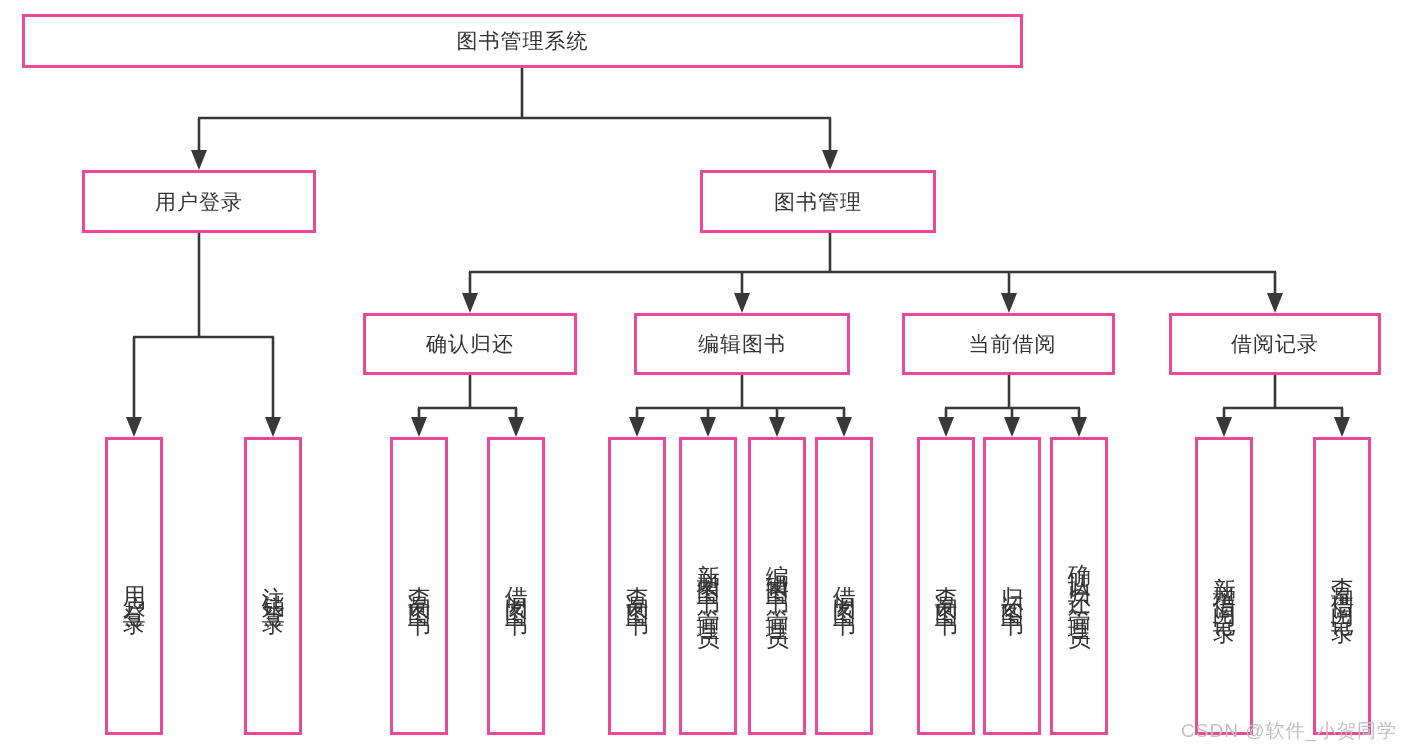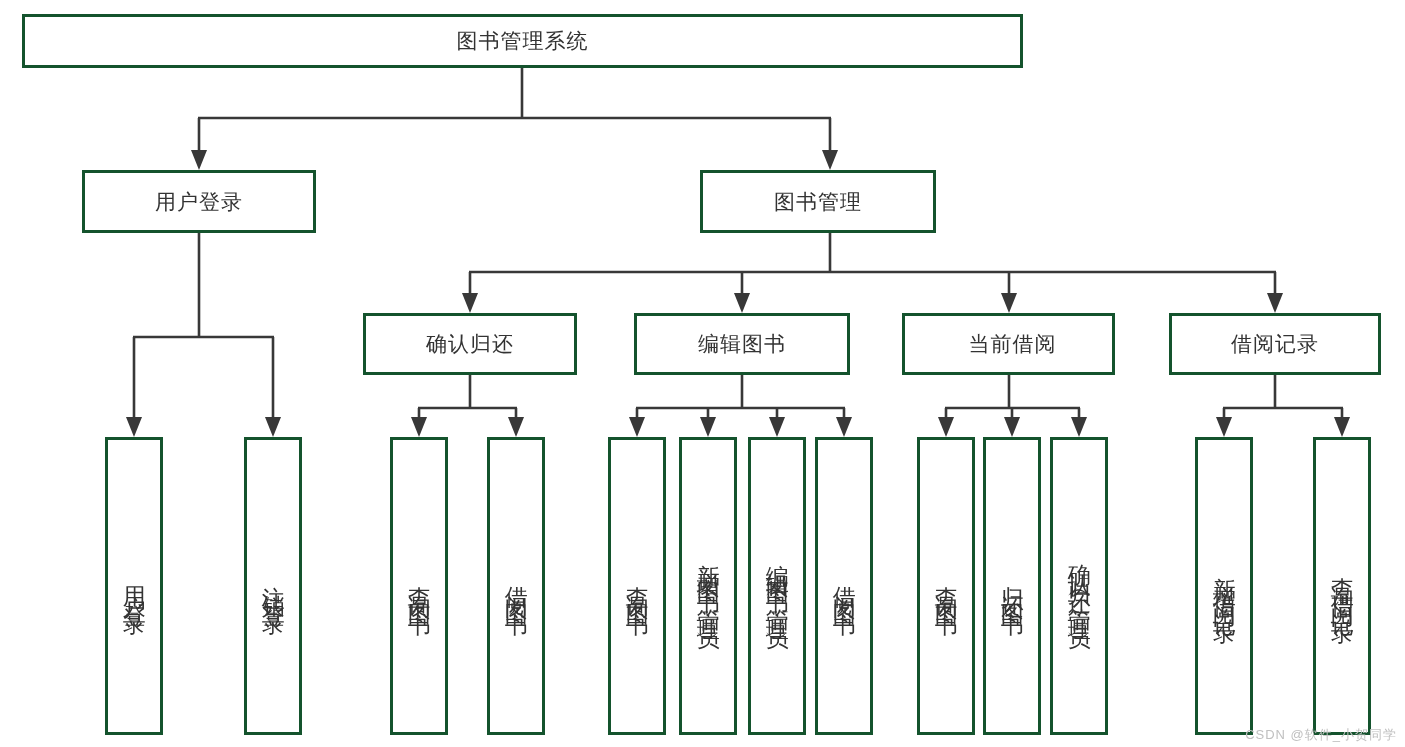--- a/index.html
+++ b/index.html
@@ -14,21 +14,21 @@
   }
   svg.connectors {
     position: absolute;
     left: 0; top: 0;
     width: 1405px; height: 747px;
     pointer-events: none;
   }
   .box {
     position: absolute;
     background: #ffffff;
-    border: 3px solid #14532d;
+    border: 3px solid #ec4899;
     box-sizing: border-box;
     display: flex;
     align-items: center;
     justify-content: center;
     font-size: 21px;
     letter-spacing: 1px;
     color: #333333;
     z-index: 2;
   }
   .vbox span {
@@ -36,21 +36,21 @@
     text-orientation: mixed;
     letter-spacing: 9px;
     font-size: 23px;
     line-height: 1.1;
     white-space: nowrap;
   }
   .watermark {
     position: absolute;
     right: 8px;
     bottom: 3px;
-    font-size: 13px;
+    font-size: 19px;
     color: #c0c0c0;
     letter-spacing: 1px;
     z-index: 3;
   }
 </style>
 </head>
 <body>
 
 <div class="canvas">
 

